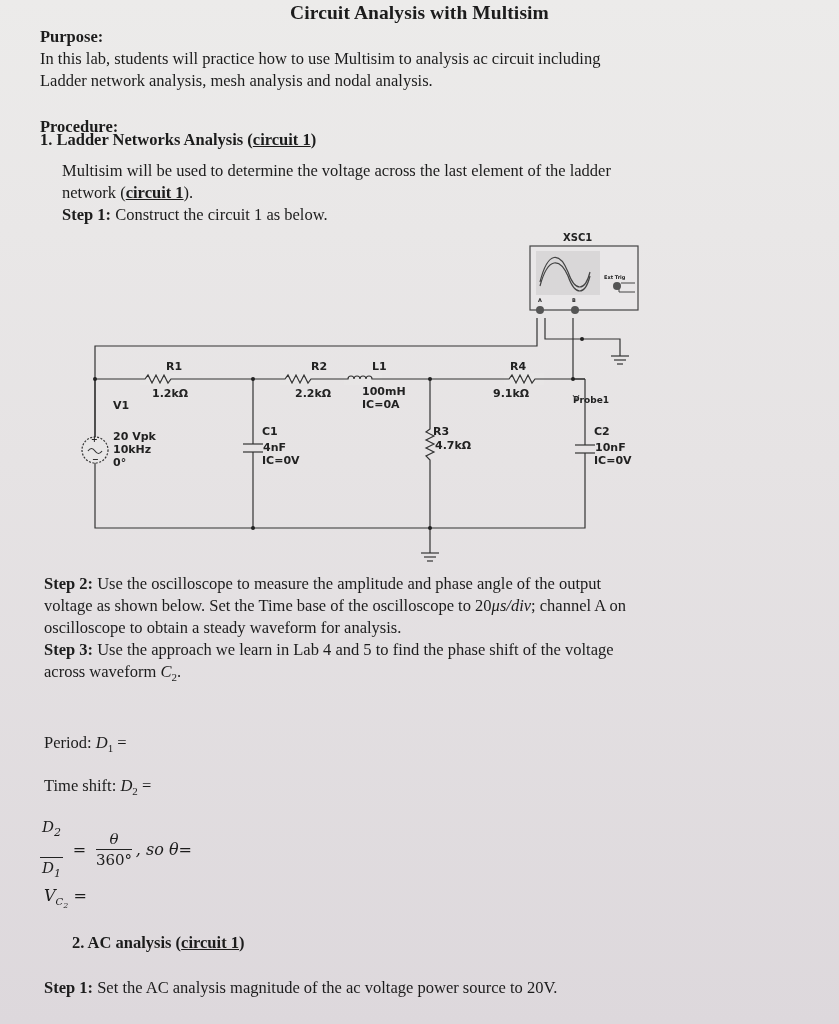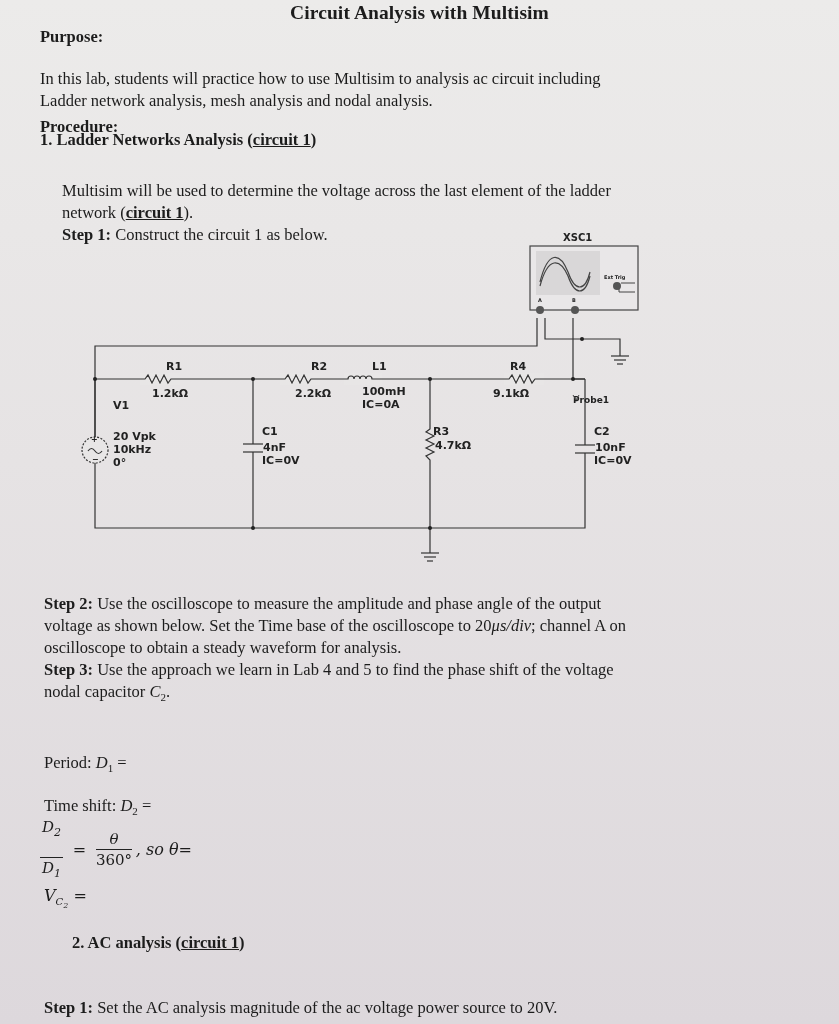--- a/index.html
+++ b/index.html
@@ -9,21 +9,21 @@
       font-family: "Liberation Serif", "DejaVu Serif", serif;
       color: #1c1c1c;
       position: relative;
     }
     .abs { position: absolute; }
     .title {
       left: 0; width: 839px; top: 2px; text-align: center;
       font-weight: bold; font-size: 19.5px; letter-spacing: 0.1px; font-family: Liberation Serif, serif;
     }
     .h { font-weight: bold; font-size: 16.5px; }
-    .p { font-size: 16.5px; line-height: 22px; margin-top: 20px; }
+    .p { font-size: 16.5px; line-height: 22px; }
     .b { font-weight: bold; }
     .u { text-decoration: underline; font-weight: bold; }
     .it { font-style: italic; }
     .math { font-family: "DejaVu Serif", serif; font-style: italic; }
     sub { font-size: 11px; }
     .frac { display: inline-block; vertical-align: middle; text-align: center; font-family: "DejaVu Serif", serif; font-style: italic; font-size: 15px; }
     .frac .num { display: block; border-bottom: 1.4px solid #222; padding: 0 2px 18px; }
     .frac .den { display: block; padding-top: 1px; }
     svg text { font-family: "DejaVu Sans", sans-serif; font-weight: bold; fill: #222; }
   </style>
@@ -160,21 +160,21 @@
   <text x="594" y="464" font-size="11">IC=0V</text>
   <text x="573" y="403" font-size="9" font-weight="normal">Probe1</text>
   <path d="M573,395 l3,5 l3,-5" stroke="#444" fill="none"></path>
 </svg>
 
 <div class="abs p" style="left:44px; top:573px; width:760px;">
   <div><span class="b">Step 2:</span><span> Use the oscilloscope to measure the amplitude and phase angle of the output</span></div>
   <div><span>voltage as shown below. Set the Time base of the oscilloscope to 20</span><span class="it">μs/div</span><span>; channel A on</span></div>
   <div>oscilloscope to obtain a steady waveform for analysis.</div>
   <div><span class="b">Step 3:</span><span> Use the approach we learn in Lab 4 and 5 to find the phase shift of the voltage</span></div>
-  <div><span>nodal capacitor </span><span class="it">C</span><sub>2</sub><span>.</span></div>
+  <div><span>across waveform </span><span class="it">C</span><sub>2</sub><span>.</span></div>
 </div>
 
 <div class="abs p" style="left:44px; top:732px;">
   <span>Period: </span><span class="it">D</span><sub>1</sub><span> =</span>
 </div>
 
 <div class="abs p" style="left:44px; top:775px;">
   <span>Time shift: </span><span class="it">D</span><sub>2</sub><span> =</span>
 </div>
 

